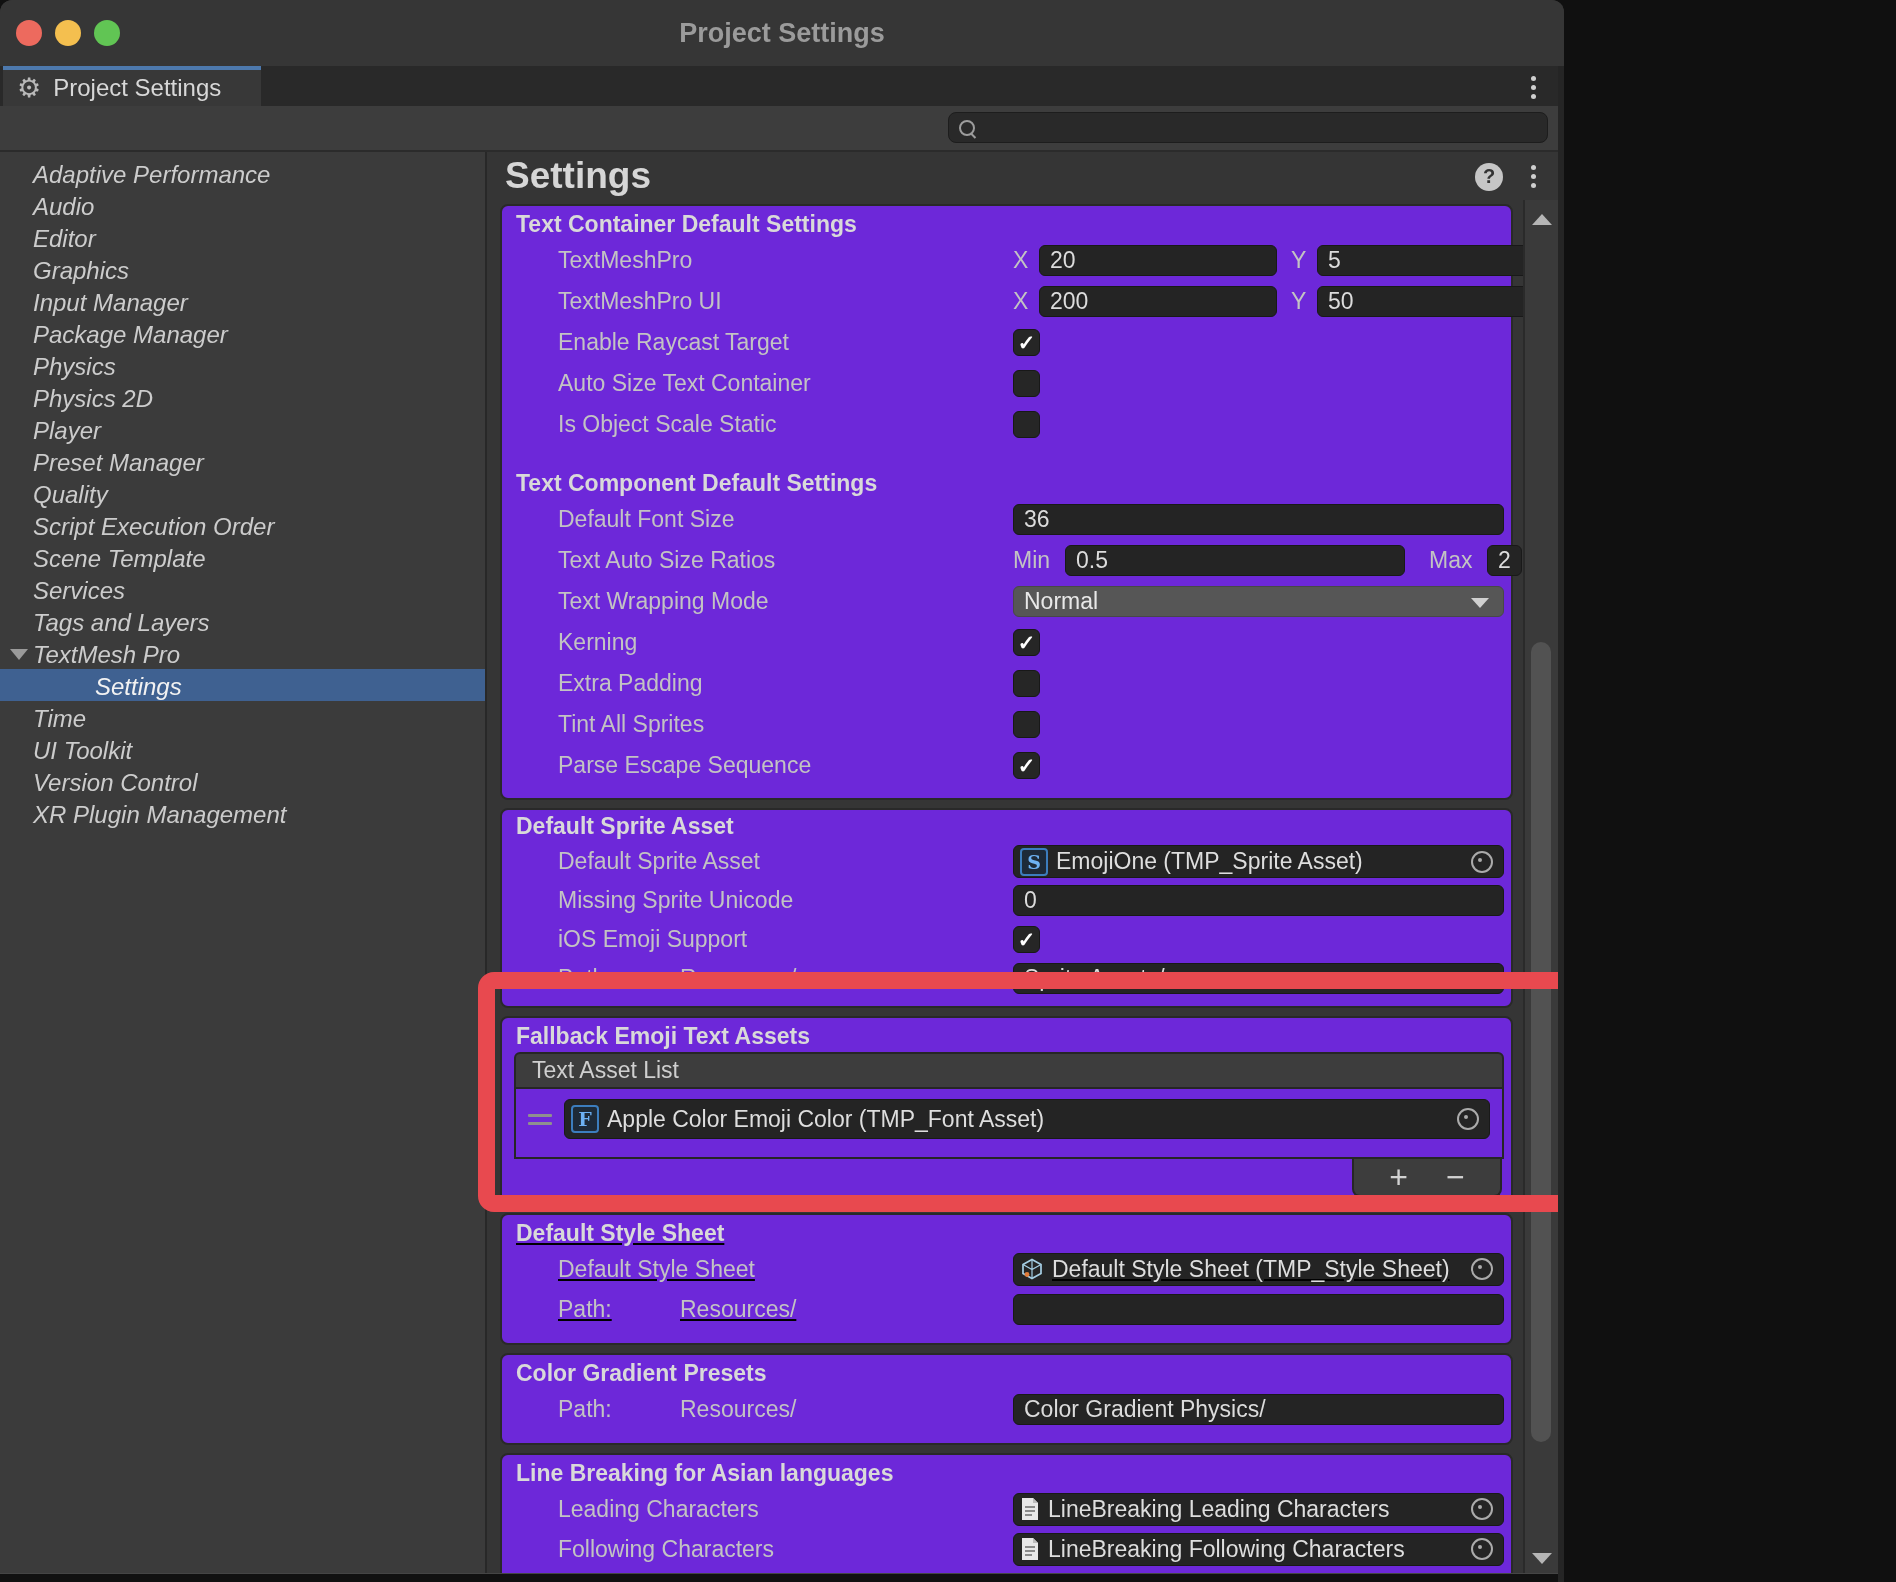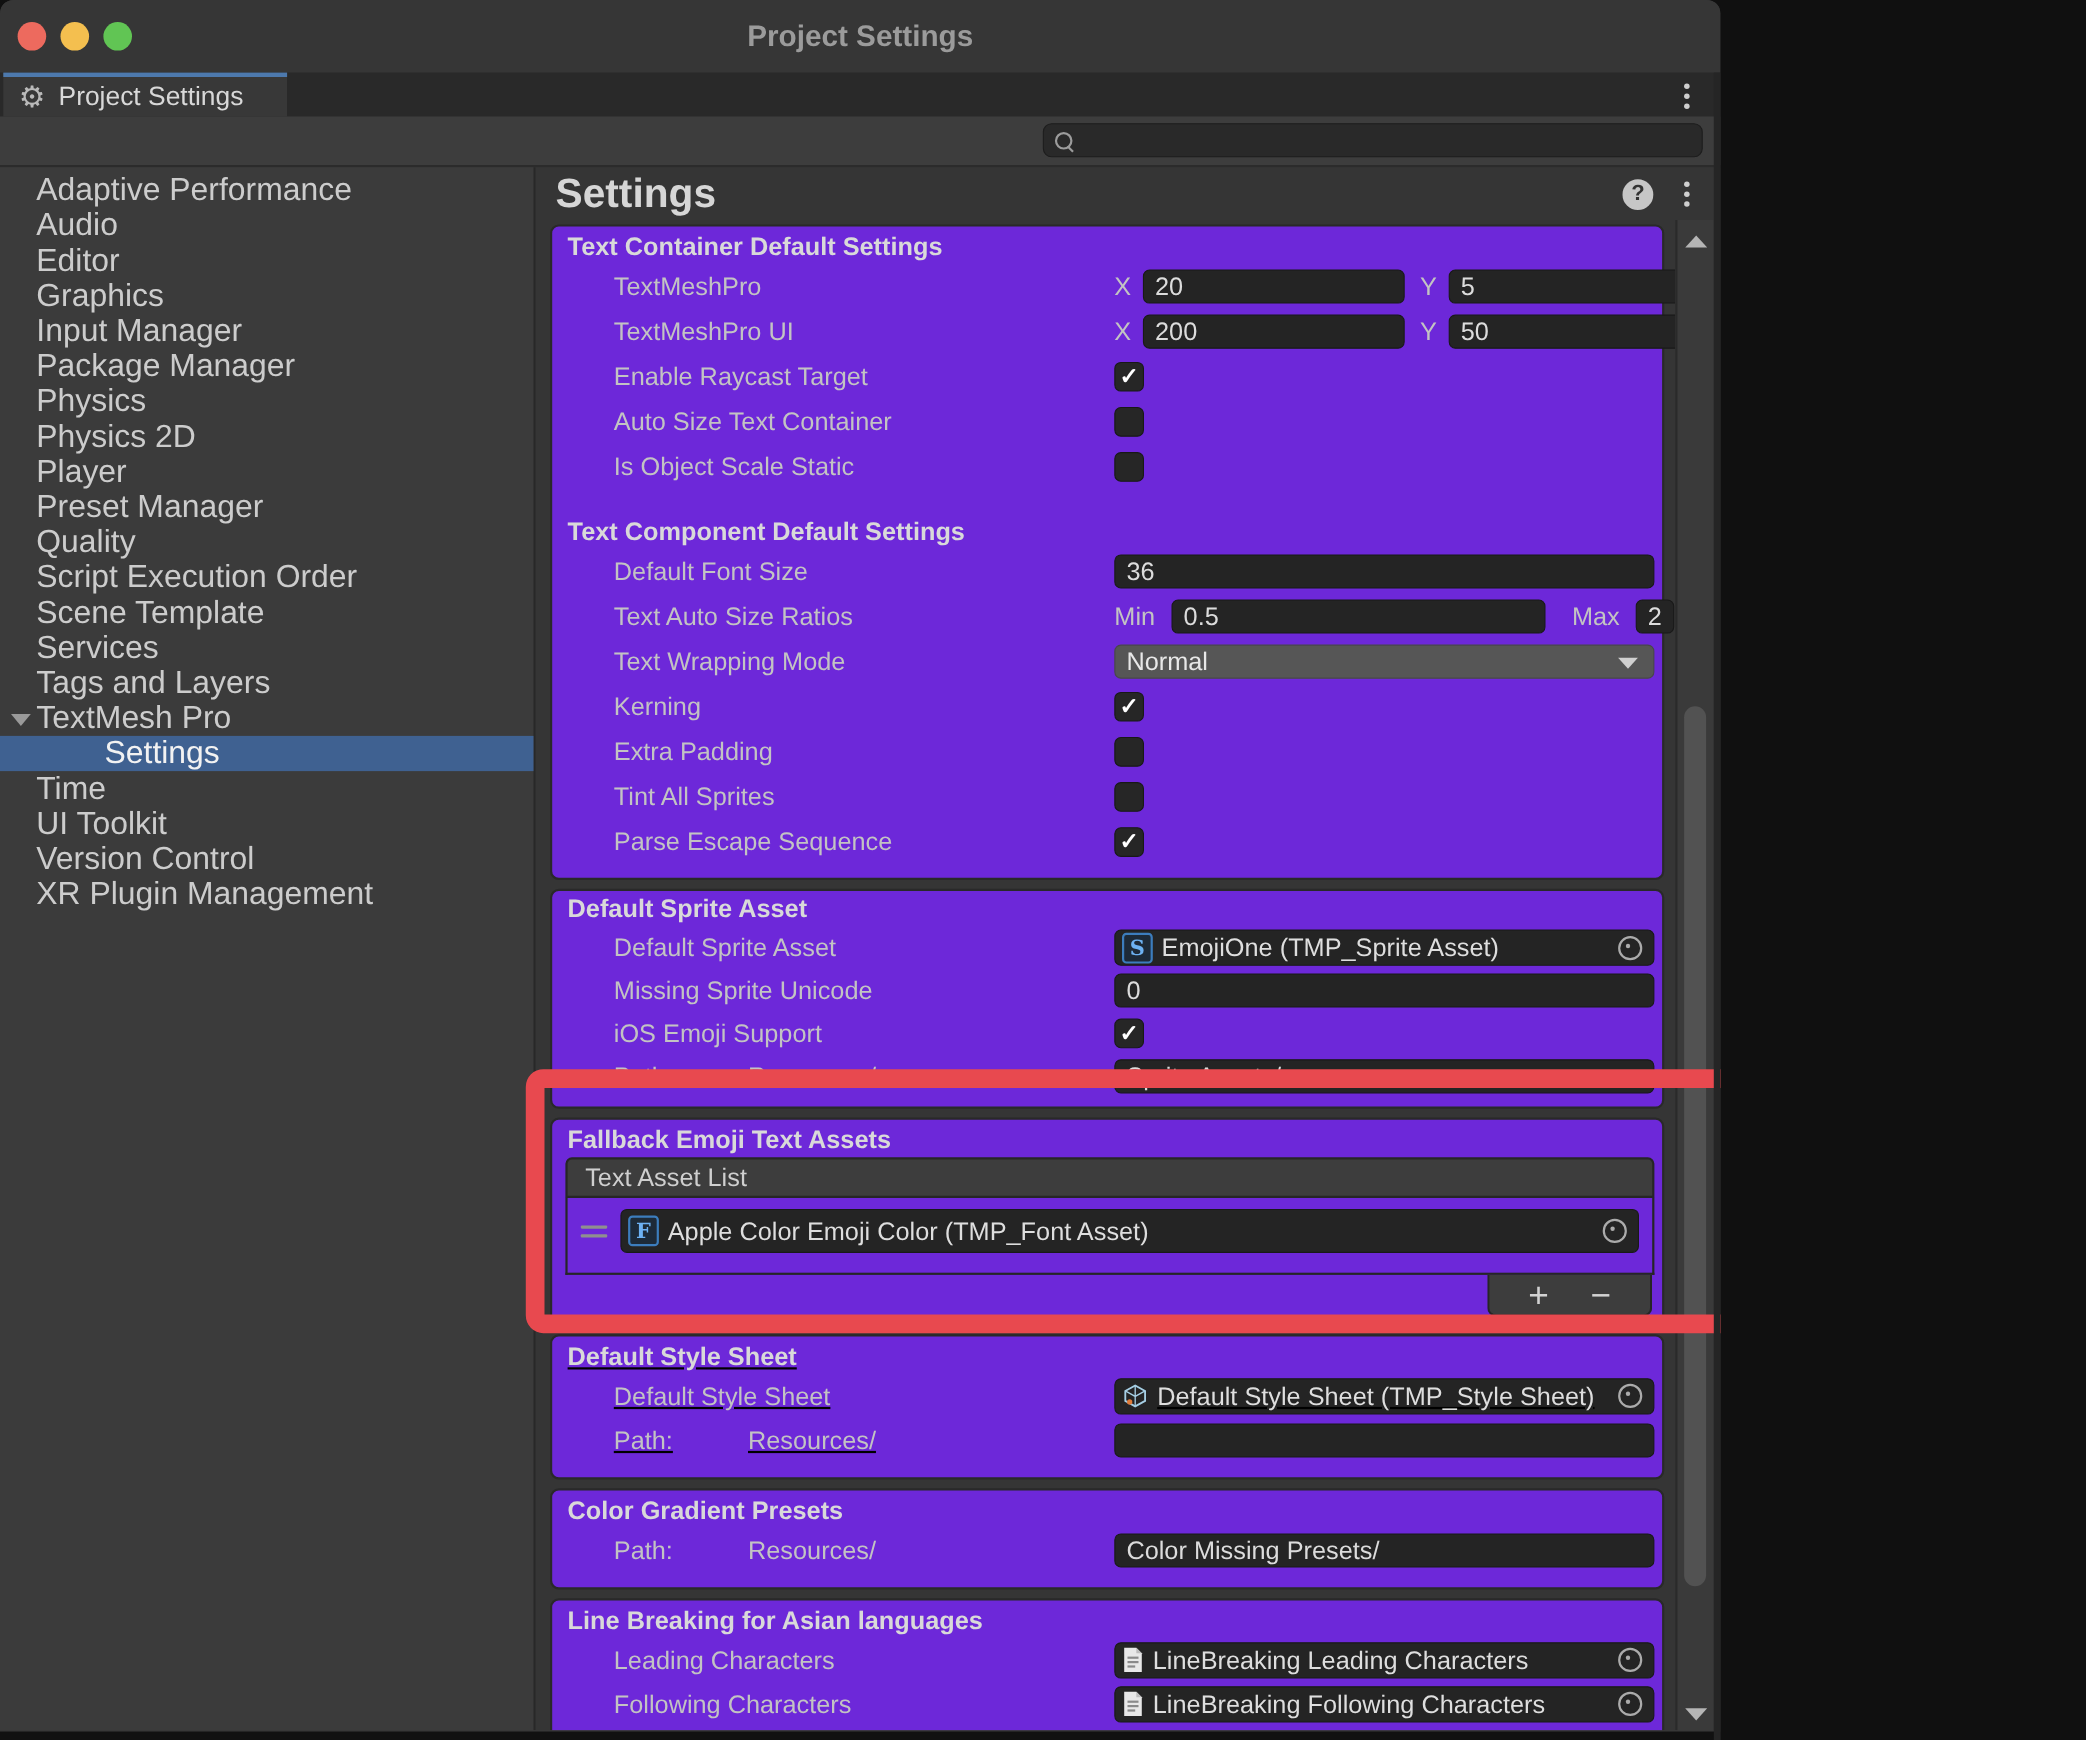--- a/index.html
+++ b/index.html
@@ -24,21 +24,21 @@
 
   
   .toolbar{height:44px;background:#3d3d3d;position:relative;}
   .search{position:absolute;right:16px;top:6px;width:600px;height:31px;background:#292929;border:1px solid #1d1d1d;border-radius:8px;display:flex;align-items:center;padding-left:10px;box-sizing:border-box;color:#cfcfcf;font-size:21px;}
   .mag{width:12px;height:12px;border:2px solid #9c9c9c;border-radius:50%;position:relative;flex-shrink:0;}
   .mag::after{content:"";position:absolute;width:2px;height:7px;background:#9c9c9c;left:11px;top:10px;transform:rotate(-45deg);}
 
   
   .body{display:flex;height:1432px;border-top:2px solid #2b2b2b;box-sizing:border-box;}
   .sidebar{width:487px;background:#3b3b3b;border-right:2px solid #282828;box-sizing:border-box;padding-top:5px;flex-shrink:0;}
-  .side-item{height:32px;display:flex;align-items:flex-start;padding-left:33px;color:#cccccc;font-size:29px;position:relative;}
+  .side-item{height:32px;display:flex;align-items:flex-end;padding-left:33px;color:#cccccc;font-size:24px;position:relative;font-style:italic;}
   .side-item.child{padding-left:95px;}
   .side-item.selected{background:#3f6191;color:#f2f2f2;}
   .fold{position:absolute;left:10px;top:12px;width:0;height:0;border-left:9px solid transparent;border-right:9px solid transparent;border-top:11px solid #9a9a9a;}
 
   .main{flex:1;position:relative;background:#353535;overflow:hidden;}
   .main-header{height:48px;display:flex;align-items:center;position:relative;}
   .panel-title{padding-left:18px;font-size:37px;font-weight:bold;color:#d6d6d6;}
   .header-icons{position:absolute;right:24px;top:9px;display:flex;gap:24px;align-items:center;}
   .help{width:28px;height:28px;border-radius:50%;background:#c6c6c6;color:#333;font-weight:bold;font-size:20px;display:flex;align-items:center;justify-content:center;}
 
@@ -381,21 +381,21 @@
         </div>
 
         <div class="sec" style="padding-bottom:14px;">
           <div class="sec-h">Color Gradient Presets</div>
           <div class="row row40">
             <span class="lbl">
                 <span class="pw">Path:</span>
                 <span>Resources/</span>
               </span>
             <span class="ctl">
-                <span class="field grow">Color Missing Presets/</span>
+                <span class="field grow">Color Gradient Physics/</span>
               </span>
           </div>
         </div>
 
         <div class="sec" style="padding-bottom:10px;">
           <div class="sec-h">Line Breaking for Asian languages</div>
           <div class="row row40">
             <span class="lbl">Leading Characters</span>
             <span class="ctl">
               <span class="obj">

